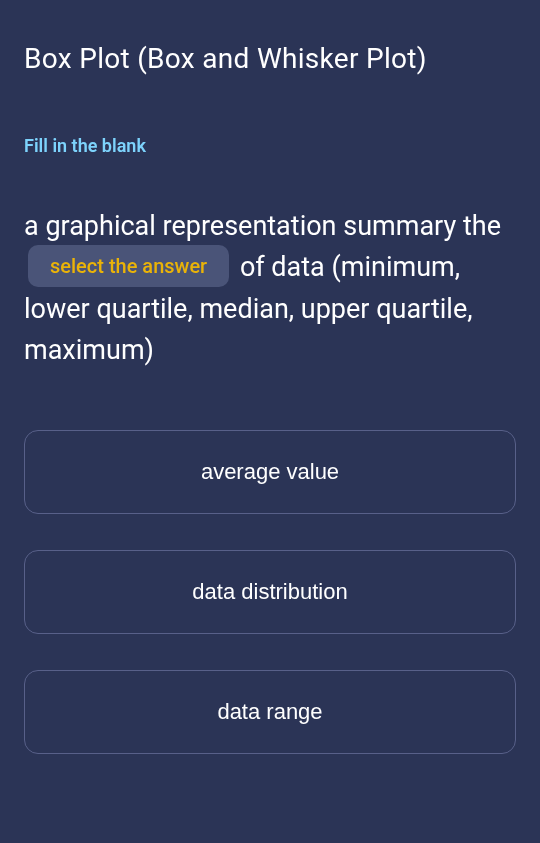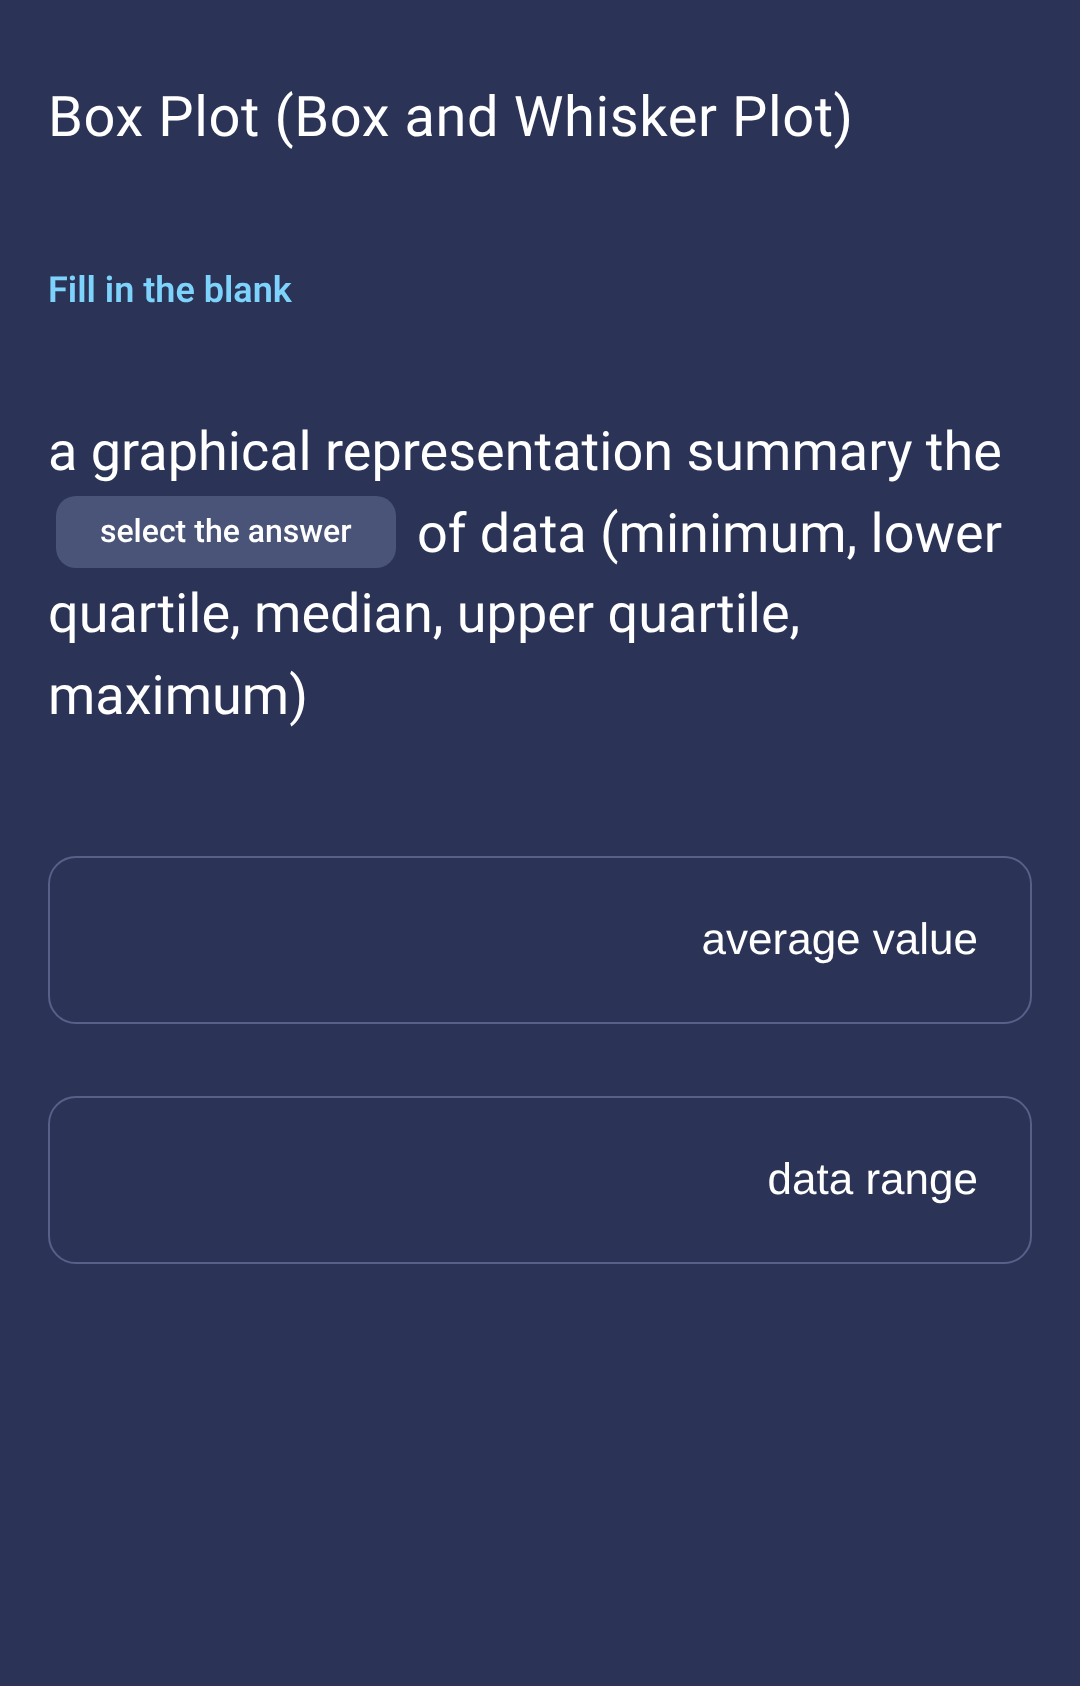--- a/index.html
+++ b/index.html
@@ -33,53 +33,54 @@
       font-size: 27px;
       line-height: 1.5;
       font-weight: 400;
       margin-bottom: 60px;
     }
     .blank-pill {
       display: inline-block;
       background-color: #4a5478;
       border-radius: 10px;
       padding: 6px 22px;
-      font-size: 16px;
+      font-size: 20px;
       font-weight: 500;
-      color: #ffffff;
+      color: #eab308;
       vertical-align: middle;
       margin: 0 4px;
       position: relative;
       top: -2px;
     }
     .options {
       display: flex;
       flex-direction: column;
       gap: 36px;
     }
     .option {
       border: 1.5px solid #586089;
       border-radius: 14px;
       padding: 28px 26px;
       font-size: 22px;
       font-weight: 400;
       color: #ffffff;
       cursor: pointer;
       background: transparent;
-      text-align: right;
+      text-align: center;
       width: 100%;
     }
   </style>
 </head>
 <body>
 
 <h1 class="title">Box Plot (Box and Whisker Plot)</h1>
 
 <div class="instruction">Fill in the blank</div>
 
 <div class="question-text">
   <span>a graphical representation summary the </span><span class="blank-pill">select the answer</span><span> of data (minimum, lower quartile, median, upper quartile, maximum)</span>
 </div>
 
 <div class="options">
   <button class="option">average value</button>
+  <button class="option">data distribution</button>
   <button class="option">data range</button>
 </div>
 
 </body></html>

